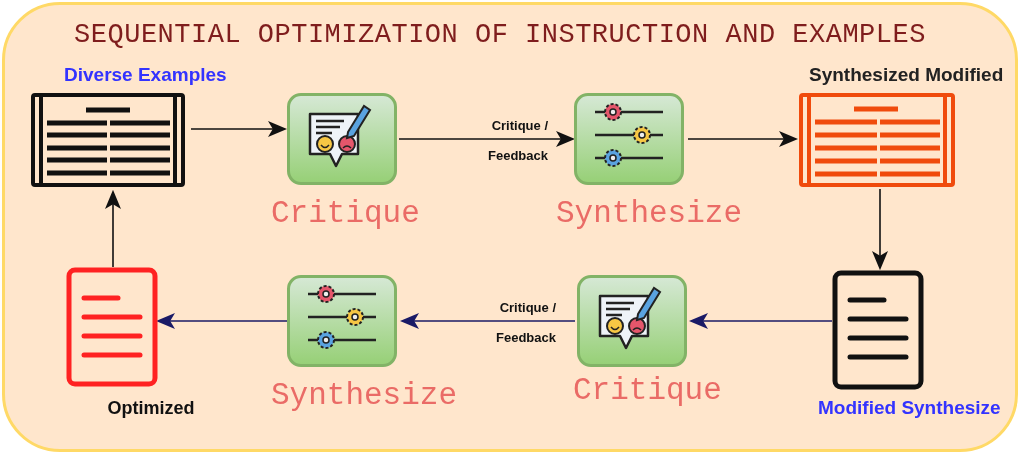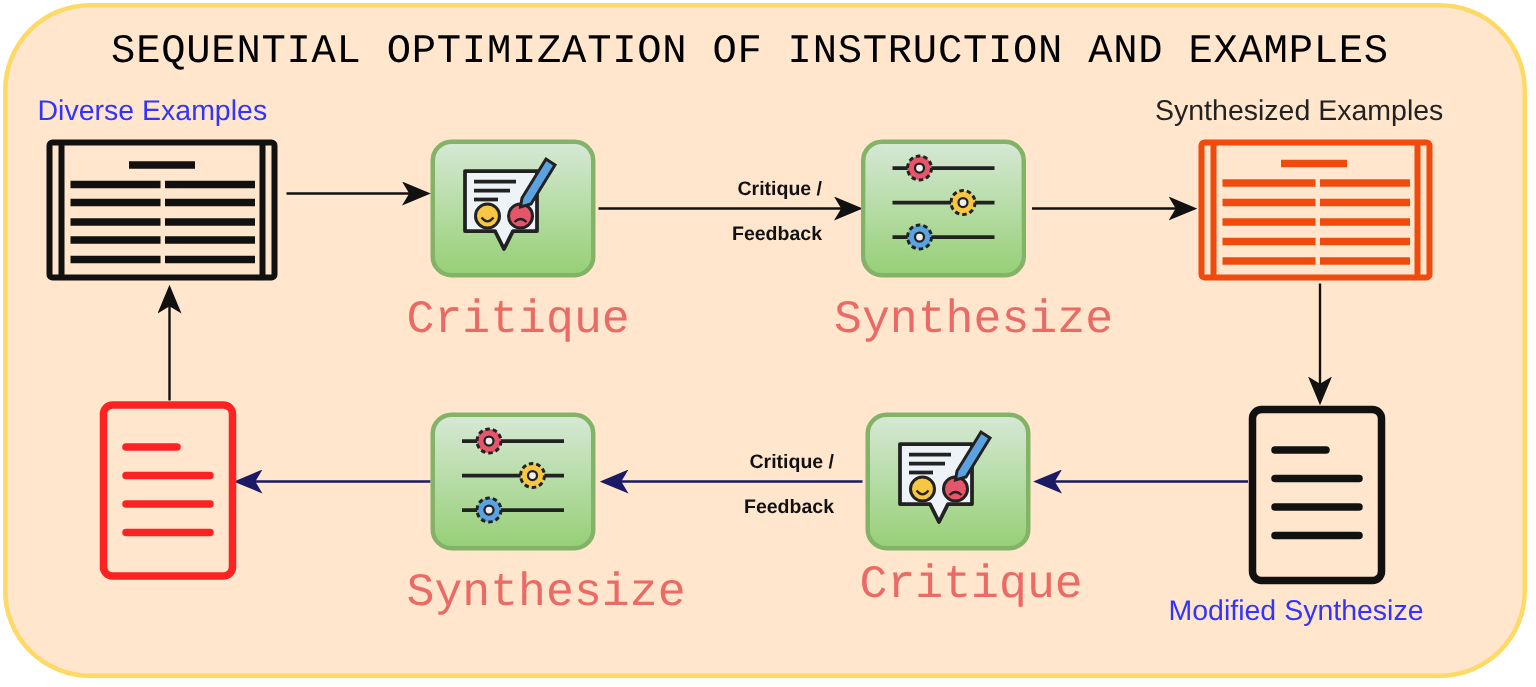--- a/index.html
+++ b/index.html
@@ -4,23 +4,23 @@
 <style>
   html, body { margin: 0; padding: 0; background: #ffffff; }
   body { width: 1024px; height: 458px; position: relative; overflow: hidden; font-family: "Liberation Sans", sans-serif; }
   .panel {
     position: absolute; left: 2px; top: 2px; width: 1016px; height: 450px;
     background: #ffe6cc; border: 3px solid #ffd966; border-radius: 58px; box-sizing: border-box;
   }
   .title {
     position: absolute; left: 0; top: 20px; width: 1000px; text-align: center;
     font-family: "Liberation Mono", "DejaVu Sans Mono", monospace; font-size: 27px; letter-spacing: 0.5px;
-    color: #000000;
+    color: #7f1d1d;
   }
-  .lbl { position: absolute; font-weight: normal; white-space: nowrap; }
+  .lbl { position: absolute; font-weight: bold; white-space: nowrap; margin-left: 39px; }
   .lbl-blue { color: #3333ff; font-size: 19px; }
   .lbl-dark { color: #222; font-size: 19px; }
   .lbl-black { color: #111; font-size: 18px; text-align: center; line-height: 30px; }
   .node-lbl {
     position: absolute; font-family: "Liberation Mono", "DejaVu Sans Mono", monospace; color: #ea6b66;
     font-size: 31px; white-space: nowrap;
   }
   .edge-lbl { position: absolute; font-weight: bold; font-size: 13px; color: #111; text-align: right; line-height: 30px; }
   .tile {
     position: absolute; width: 110px; height: 92px; border: 3px solid #82b366; border-radius: 14px;
@@ -104,21 +104,21 @@
     <circle cx="22" cy="10" r="8" fill="#e5566b" stroke="#222" stroke-width="2" stroke-dasharray="3 2"></circle>
     <circle cx="22" cy="10" r="3" fill="#eee" stroke="#222" stroke-width="1.5"></circle>
     <circle cx="51" cy="33" r="8" fill="#f7c744" stroke="#222" stroke-width="2" stroke-dasharray="3 2"></circle>
     <circle cx="51" cy="33" r="3" fill="#eee" stroke="#222" stroke-width="1.5"></circle>
     <circle cx="22" cy="56" r="8" fill="#5aa3e0" stroke="#222" stroke-width="2" stroke-dasharray="3 2"></circle>
     <circle cx="22" cy="56" r="3" fill="#eee" stroke="#222" stroke-width="1.5"></circle>
   </svg>
 </div>
 <div class="node-lbl" style="left:556px; top:196px;">Synthesize</div>
 
-<div class="lbl lbl-dark" style="left:770px; top:64px;">Synthesized Examples</div>
+<div class="lbl lbl-dark" style="left:770px; top:64px;">Synthesized Modified</div>
 <svg class="abs" style="left:798px; top:92px;" width="158" height="96">
   <g stroke="#f04b0c" fill="none" stroke-width="4">
     <rect x="3" y="3" width="152" height="90" rx="2"></rect>
     <line x1="11" y1="3" x2="11" y2="93"></line>
     <line x1="147" y1="3" x2="147" y2="93"></line>
   </g>
   <g stroke="#f04b0c" stroke-width="5">
     <line x1="56" y1="17" x2="100" y2="17"></line>
     <line x1="17" y1="30" x2="79" y2="30"></line>
       <line x1="82" y1="30" x2="142" y2="30"></line>
@@ -182,13 +182,14 @@
 <svg class="abs" style="left:66px; top:267px;" width="94" height="120">
   <rect x="3" y="3" width="86" height="114" rx="6" fill="none" stroke="#ff2222" stroke-width="5"></rect>
   <g stroke="#ff2222" stroke-width="5" stroke-linecap="round">
     <line x1="18" y1="31" x2="52" y2="31"></line>
     <line x1="18" y1="50" x2="74" y2="50"></line>
     <line x1="18" y1="69" x2="74" y2="69"></line>
     <line x1="18" y1="88" x2="74" y2="88"></line>
   </g>
 </svg>
 <div class="lbl lbl-black" style="left:42px; top:393px; width:140px;">
+  <div>Optimized</div>
 </div>
 
 </body></html>

